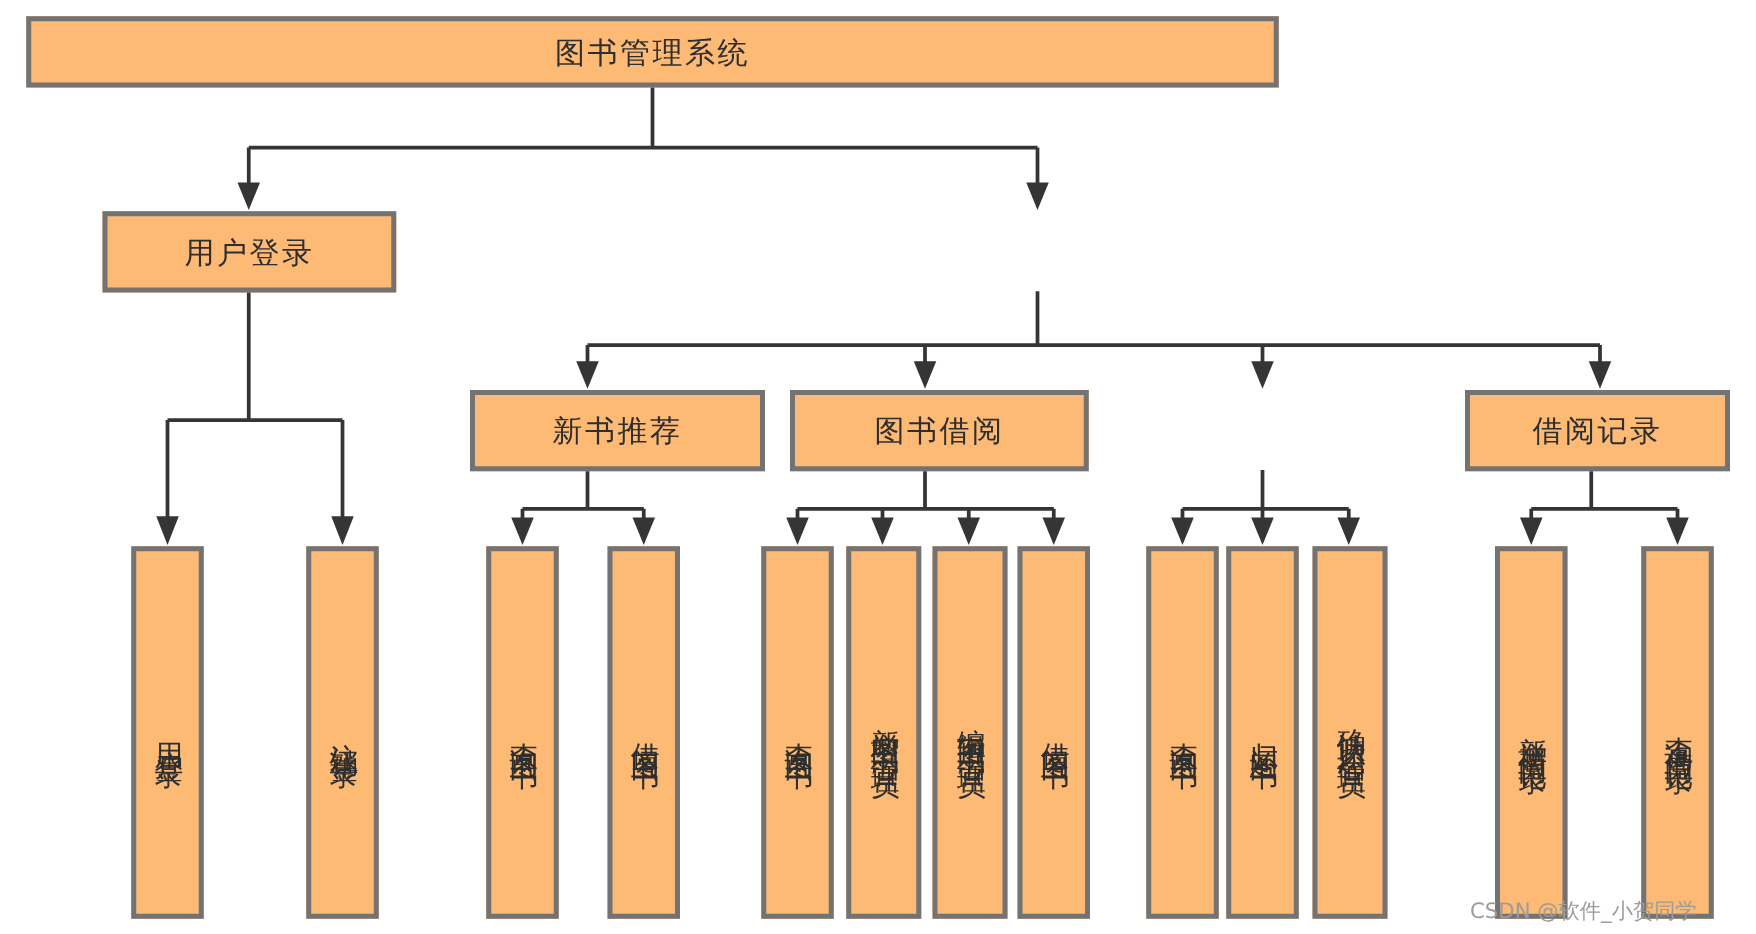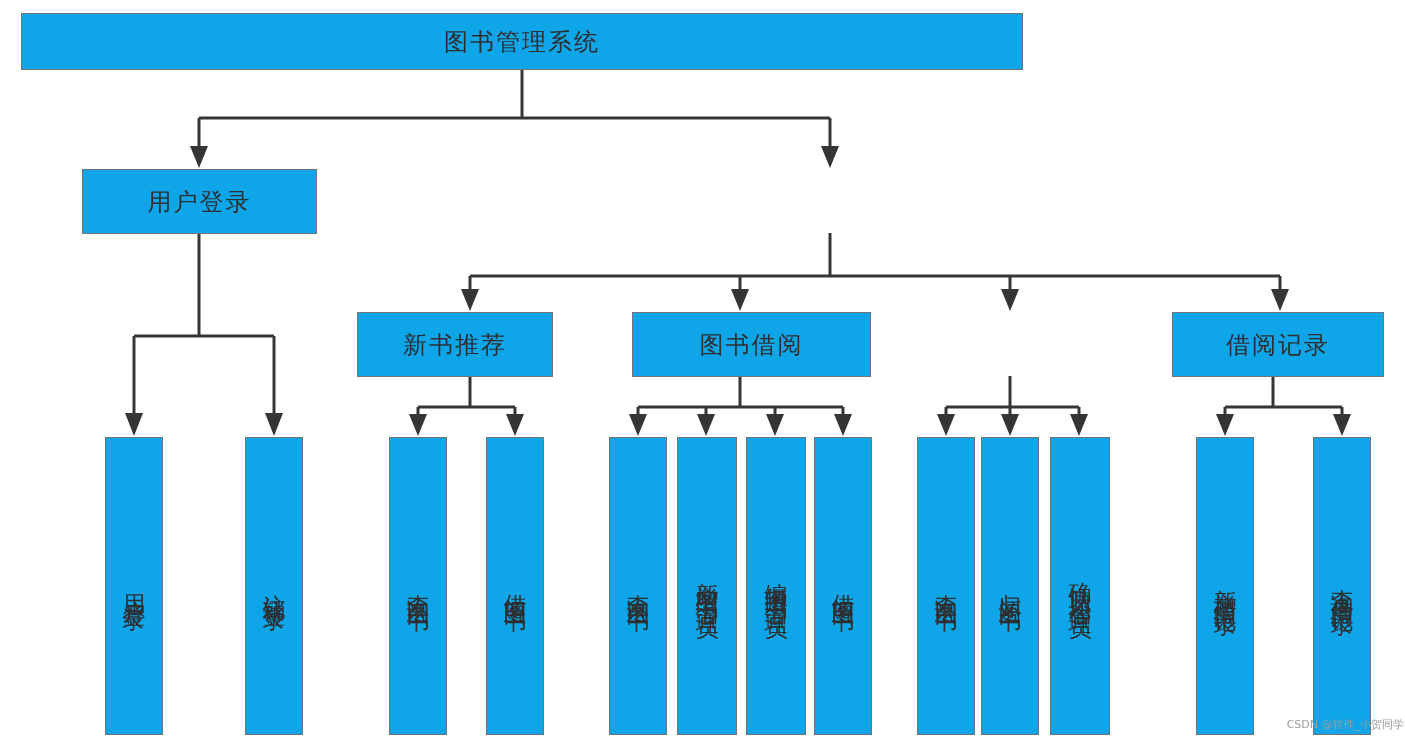--- a/index.html
+++ b/index.html
@@ -17,22 +17,22 @@
   }
   #connectors {
     position: absolute;
     left: 0; top: 0;
     width: 1405px;
     height: 747px;
   }
   .node {
     position: absolute;
     box-sizing: border-box;
-    background: #0ea5e9;
-    border: 1px solid #737373;
+    background: #fdba74;
+    border: 4px solid #737373;
     color: #2e2e2e;
     display: flex;
     align-items: center;
     justify-content: center;
     text-align: center;
   }
   .root {
     left: 21px; top: 13px;
     width: 1002px; height: 57px;
     font-size: 24px; letter-spacing: 2px;
@@ -50,24 +50,23 @@
     font-size: 23px;
     writing-mode: vertical-rl;
     text-orientation: mixed;
     letter-spacing: 5px;
     line-height: 1;
   }
   .watermark {
     position: absolute;
     left: 1176px; top: 717px;
     width: 228px;
-    font-size: 11px;
+    font-size: 17px;
     color: #9c9c9c;
     white-space: nowrap;
-    text-align: right;
   }
 </style>
 </head>
 <body>
 
 <div id="stage">
 
   <svg id="connectors" viewBox="0 0 1405 747" xmlns="http://www.w3.org/2000/svg">
     <g stroke="#353535" stroke-width="3" fill="none">
 
@@ -137,21 +136,21 @@
 
       <polygon points="1216,414 1234,414 1225,436"></polygon>
       <polygon points="1333,414 1351,414 1342,436"></polygon>
     </g>
   </svg>
 
   <div class="node root">图书管理系统</div>
 
   <div class="node h2" style="left:82px">用户登录</div>
 
-  <div class="node h3" style="left:357px;width:196px">新书推荐</div>
+  <div class="node h3" style="left:376px;width:236px">新书推荐</div>
   <div class="node h3" style="left:632px;width:239px">图书借阅</div>
   <div class="node h3" style="left:1172px;width:212px">借阅记录</div>
 
   <div class="node leaf" style="left:105px">用户登录</div>
   <div class="node leaf" style="left:245px">注销登录</div>
 
   <div class="node leaf" style="left:389px">查询图书</div>
   <div class="node leaf" style="left:486px">借阅图书</div>
 
   <div class="node leaf" style="left:609px">查询图书</div>

